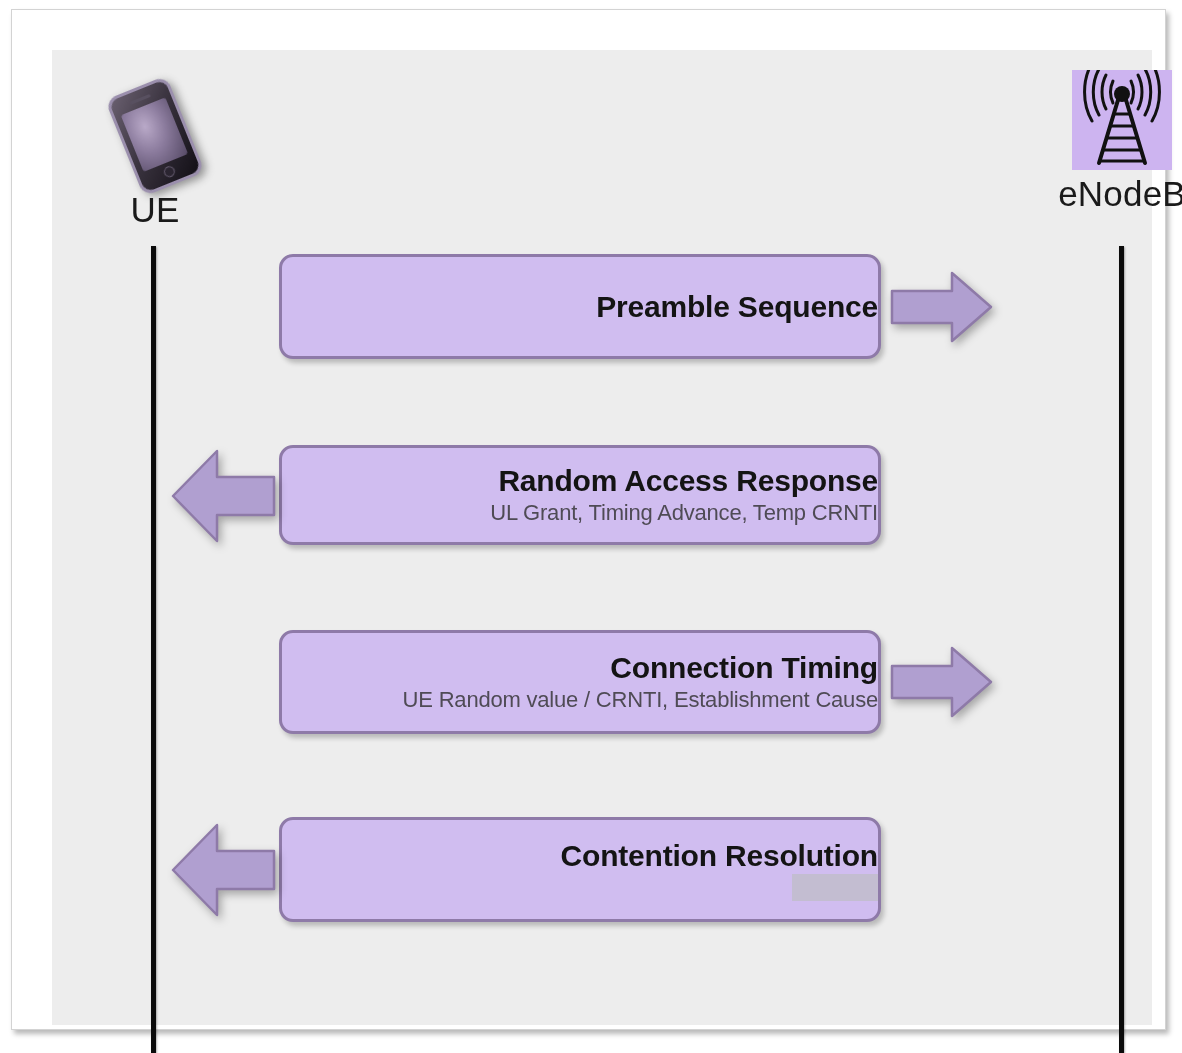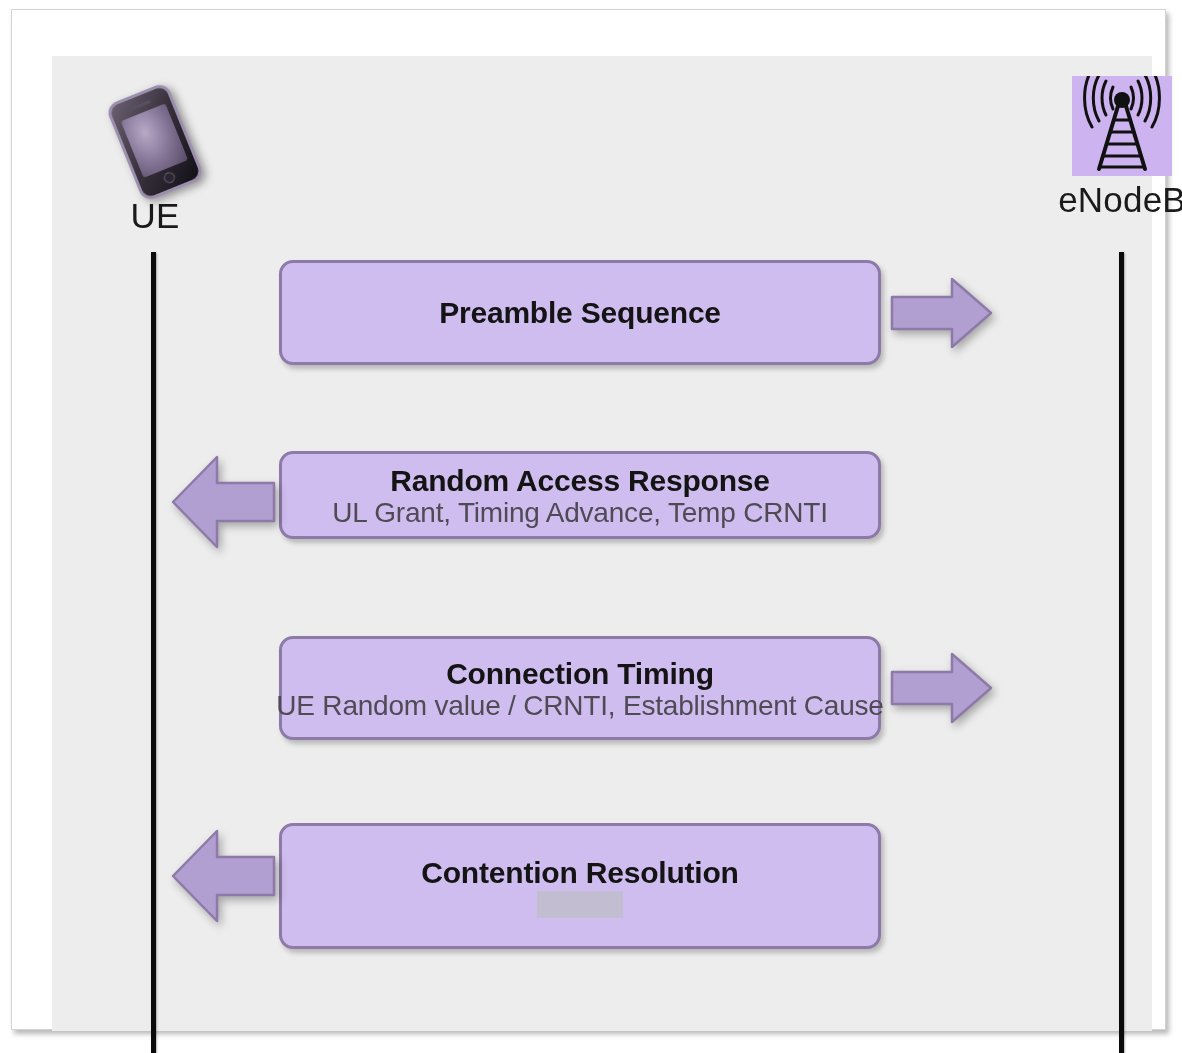--- a/index.html
+++ b/index.html
@@ -25,21 +25,21 @@
     background: #ffffff;
     border: 1px solid #d3d3d3;
     box-shadow: 3px 4px 5px rgba(0,0,0,0.28);
     box-sizing: border-box;
   }
 
   
   #diagram-canvas {
     position: absolute;
     left: 40px;
-    top: 46px;
+    top: 40px;
     width: 1100px;
     height: 975px;
     background: #ededed;
   }
 
   
   .lifeline {
     position: absolute;
     width: 5px;
     background: #0b0b0b;
@@ -129,33 +129,33 @@
 
   .msg-box {
     position: absolute;
     background: #d0bdf0;
     border: 3px solid #8e7aa8;
     border-radius: 14px;
     box-sizing: border-box;
     box-shadow: 3px 4px 5px rgba(0,0,0,0.22);
     display: flex;
     flex-direction: column;
-    align-items: center;
+    align-items: flex-end;
     justify-content: center;
   }
   .msg-title {
     font-size: 30px;
     font-weight: bold;
     color: #141414;
     line-height: 36px;
     letter-spacing: -0.2px;
     white-space: nowrap;
   }
   .msg-sub {
-    font-size: 28px;
+    font-size: 22px;
     color: #4f4b55;
     line-height: 28px;
     letter-spacing: -0.2px;
     white-space: nowrap;
   }
   .msg-sub-redacted {
     width: 86px;
     height: 27px;
     background: #c3bdd1;
   }
@@ -224,41 +224,41 @@
     <div class="msg-row">
       <div class="msg-box" style="left:227px; top:204px; width:602px; height:105px;">
         <div class="msg-title">Preamble Sequence</div>
       </div>
       <svg class="arrow-shape" style="left:838px; top:220px;" width="104" height="74" viewBox="0 0 104 74">
         <path d="M2 21 L62 21 L62 3 L101 37 L62 71 L62 53 L2 53 Z" fill="#b09fd0" stroke="#8e7aa8" stroke-width="2.5" stroke-linejoin="round"></path>
       </svg>
     </div>
 
     <div class="msg-row">
-      <div class="msg-box" style="left:227px; top:395px; width:602px; height:88px;">
+      <div class="msg-box" style="left:227px; top:395px; width:602px; height:100px;">
         <div class="msg-title">Random Access Response</div>
         <div class="msg-sub">UL Grant, Timing Advance, Temp CRNTI</div>
       </div>
       <svg class="arrow-shape" style="left:118px; top:398px;" width="108" height="96" viewBox="0 0 108 96">
         <path d="M104 29 L47 29 L47 3 L3 48 L47 93 L47 67 L104 67 Z" fill="#b09fd0" stroke="#8e7aa8" stroke-width="2.5" stroke-linejoin="round"></path>
       </svg>
     </div>
 
     <div class="msg-row">
       <div class="msg-box" style="left:227px; top:580px; width:602px; height:104px;">
         <div class="msg-title">Connection Timing</div>
         <div class="msg-sub">UE Random value / CRNTI, Establishment Cause</div>
       </div>
       <svg class="arrow-shape" style="left:838px; top:595px;" width="104" height="74" viewBox="0 0 104 74">
         <path d="M2 21 L62 21 L62 3 L101 37 L62 71 L62 53 L2 53 Z" fill="#b09fd0" stroke="#8e7aa8" stroke-width="2.5" stroke-linejoin="round"></path>
       </svg>
     </div>
 
     <div class="msg-row">
-      <div class="msg-box" style="left:227px; top:767px; width:602px; height:126px;">
+      <div class="msg-box" style="left:227px; top:767px; width:602px; height:105px;">
         <div class="msg-title">Contention Resolution</div>
         <div class="msg-sub-redacted"></div>
       </div>
       <svg class="arrow-shape" style="left:118px; top:772px;" width="108" height="96" viewBox="0 0 108 96">
         <path d="M104 29 L47 29 L47 3 L3 48 L47 93 L47 67 L104 67 Z" fill="#b09fd0" stroke="#8e7aa8" stroke-width="2.5" stroke-linejoin="round"></path>
       </svg>
     </div>
 
   </div>
 </div>

